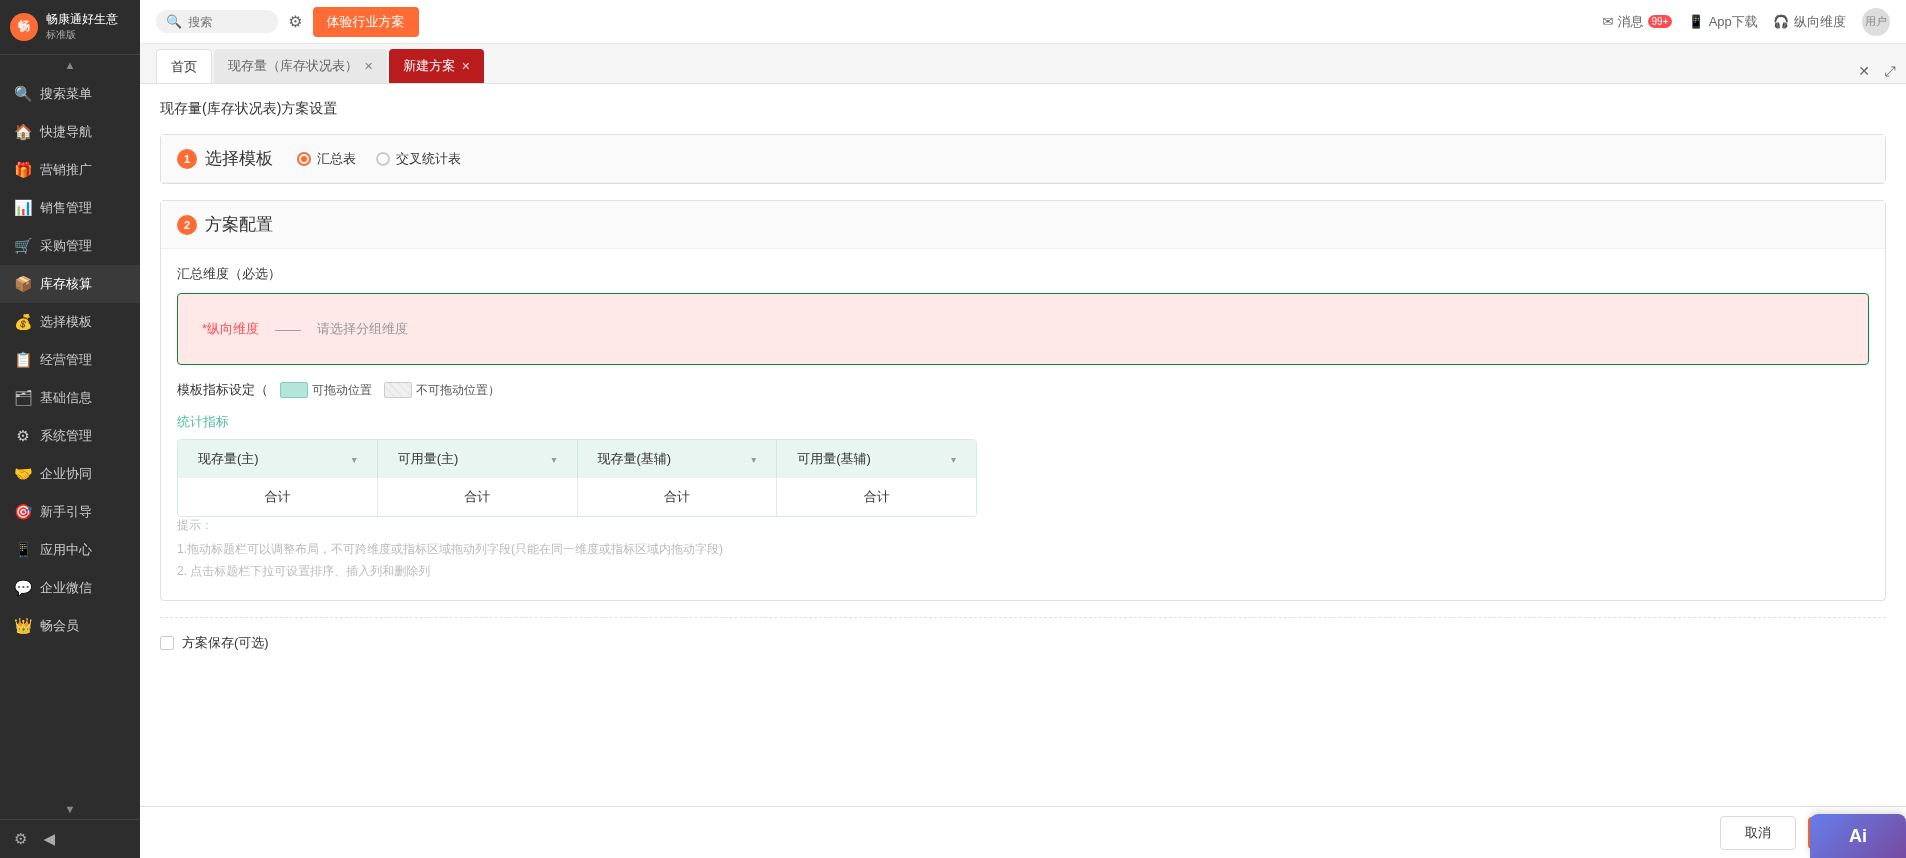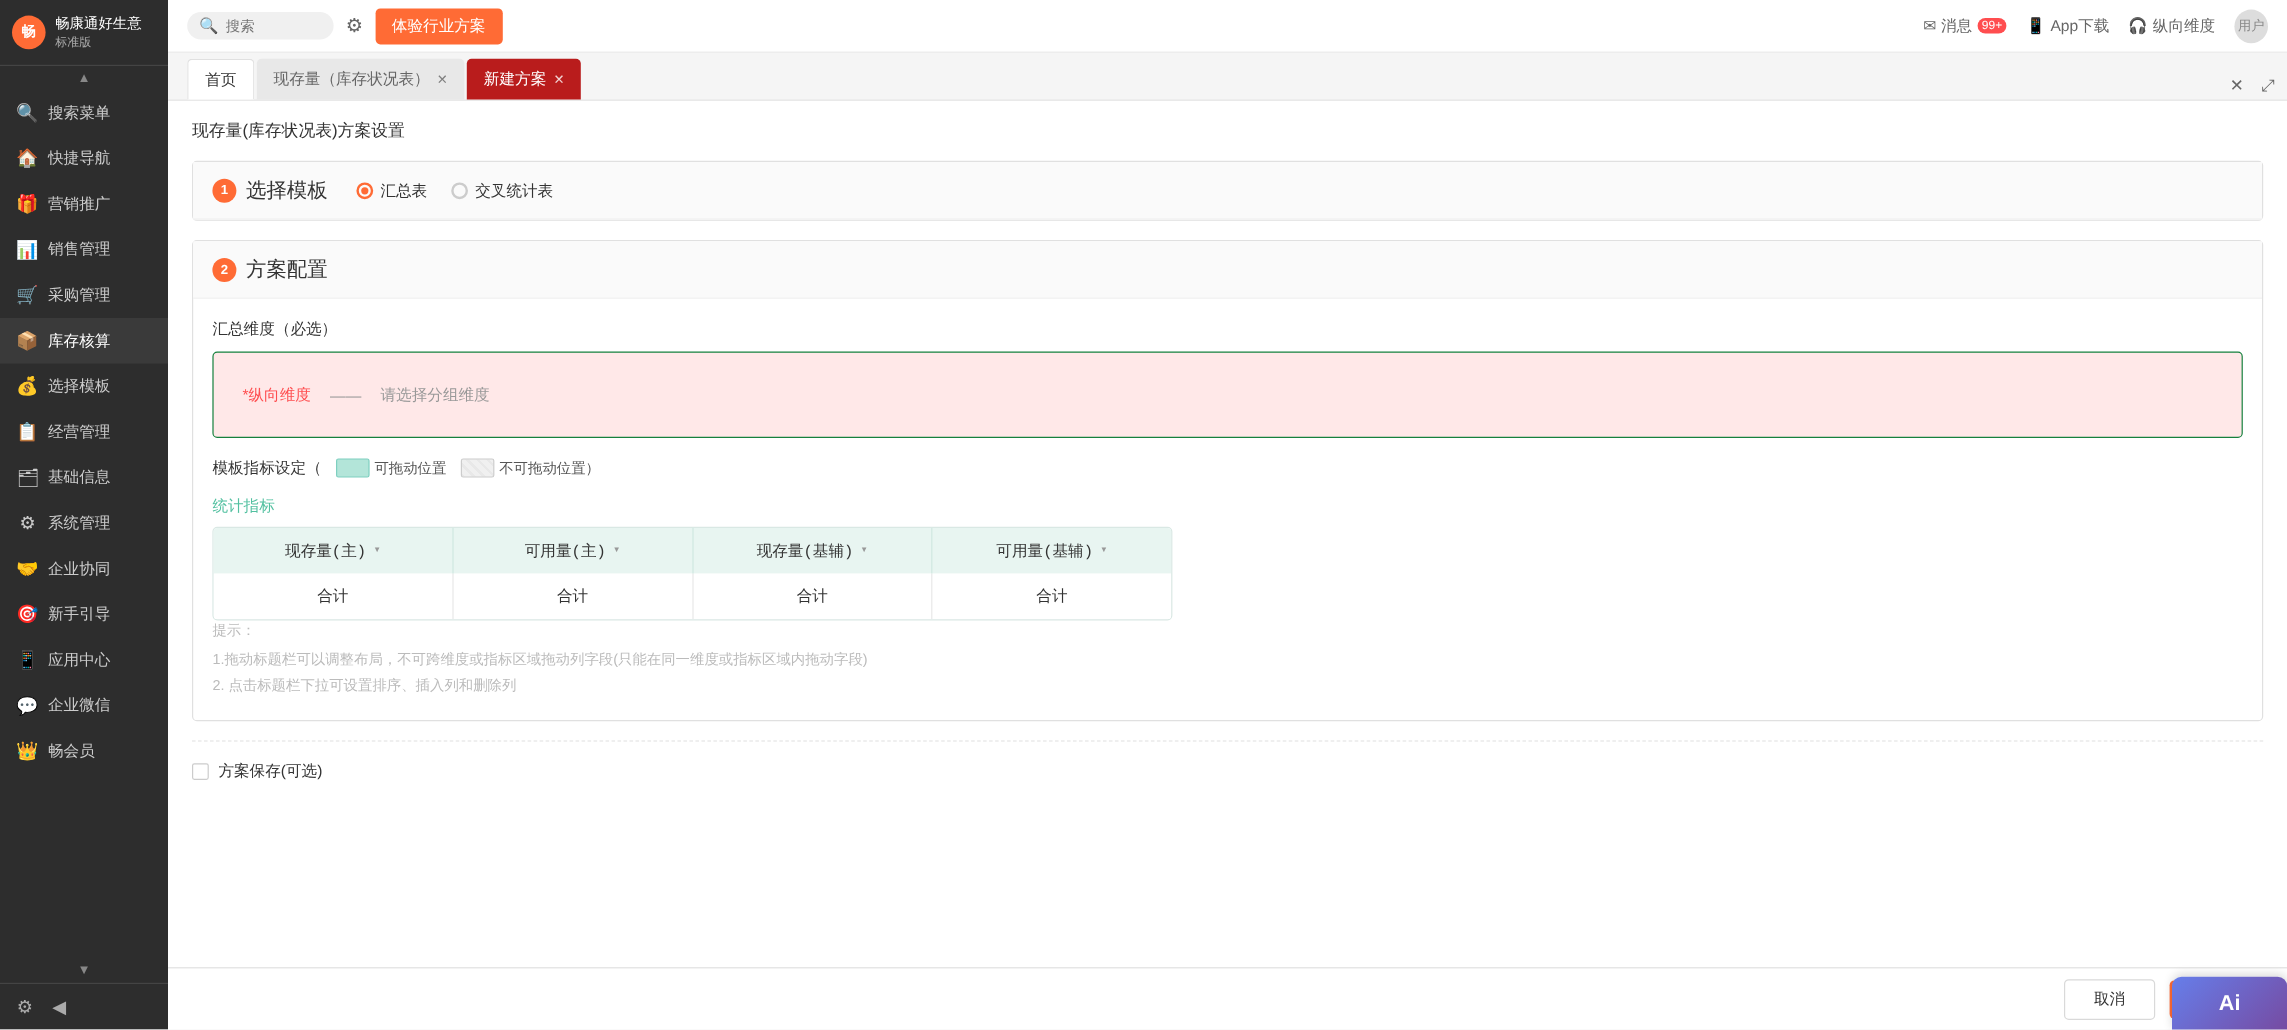--- a/index.html
+++ b/index.html
@@ -197,24 +197,23 @@
 
     .stats-table {
       border: 1px solid #d9e8e4; border-radius: 4px; overflow: hidden;
       width: 100%; max-width: 800px;
     }
     .stats-header-row {
       display: flex; background: #e8f5f1;
     }
     .stats-header-cell {
       flex: 1; padding: 10px 20px;
-      display: flex; align-items: center; justify-content: center; gap: 6px;
+      display: flex; align-items: center; justify-content: space-between; gap: 6px;
       border-right: 1px solid #d0e8e0; font-size: 13px; color: #333;
       cursor: pointer;
-      font-family: Liberation Mono, monospace;
     }
     .stats-header-cell:last-child { border-right: none; }
     .stats-data-row { display: flex; background: #fff; }
     .stats-data-cell {
       flex: 1; padding: 10px 12px;
       display: flex; align-items: center; justify-content: center;
       border-right: 1px solid #e8e8e8; font-size: 13px; color: #333;
     }
     .stats-data-cell:last-child { border-right: none; }
 

